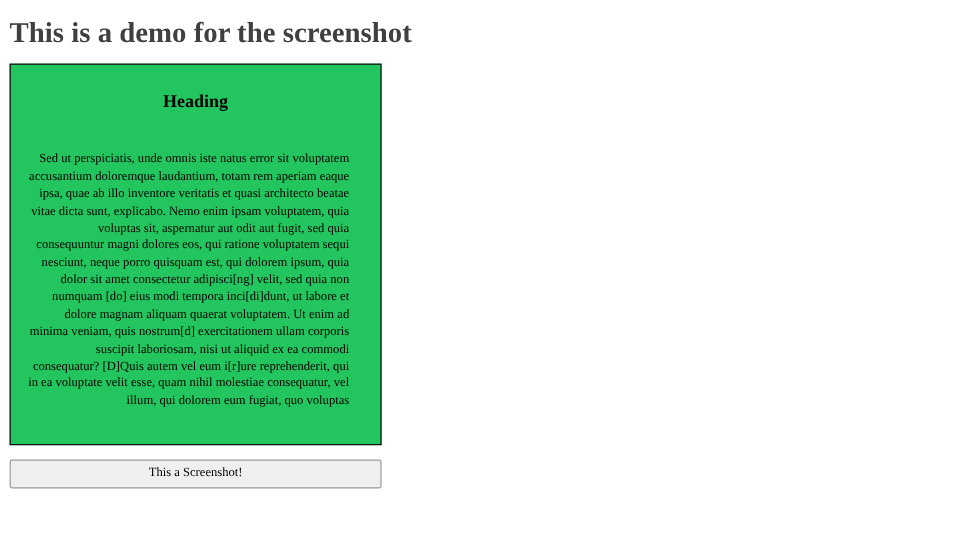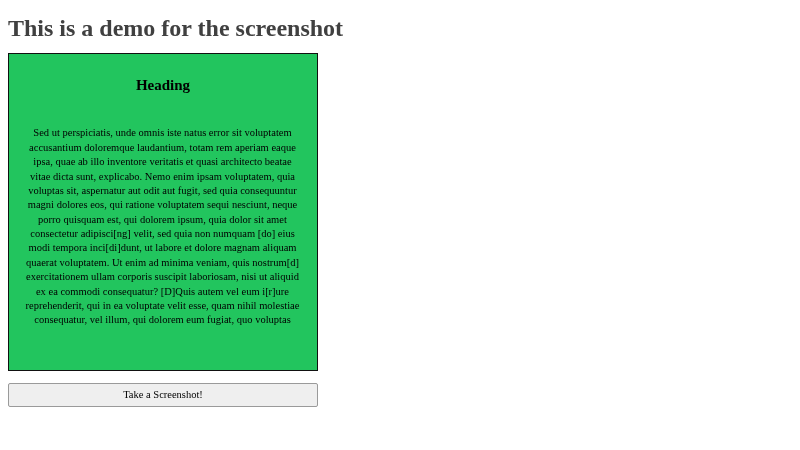--- a/index.html
+++ b/index.html
@@ -38,22 +38,22 @@
   .panel-heading {
     text-align: center;
     font-family: "Liberation Serif", serif;
     font-size: 15px;
     font-weight: bold;
     color: #000000;
     margin: 8px 0 0 0;
     line-height: 1.2;
   }
   .panel-paragraph {
-    margin: 32px 7px 0 6px;
-    text-align: center;
+    margin: 32px 18px 0 6px;
+    text-align: right;
     font-family: "Liberation Serif", serif;
     font-size: 10.5px;
     line-height: 1.37;
     color: #000000;
   }
   .screenshot-button {
     display: block;
     width: 310px;
     height: 24px;
     margin: 12px 0 0 0;
@@ -75,15 +75,15 @@
 
 <div class="page">
 
   <h1 class="page-title">This is a demo for the screenshot</h1>
 
   <div class="panel">
     <div class="panel-heading">Heading</div>
     <div class="panel-paragraph">Sed ut perspiciatis, unde omnis iste natus error sit voluptatem accusantium doloremque laudantium, totam rem aperiam eaque ipsa, quae ab illo inventore veritatis et quasi architecto beatae vitae dicta sunt, explicabo. Nemo enim ipsam voluptatem, quia voluptas sit, aspernatur aut odit aut fugit, sed quia consequuntur magni dolores eos, qui ratione voluptatem sequi nesciunt, neque porro quisquam est, qui dolorem ipsum, quia dolor sit amet consectetur adipisci[ng] velit, sed quia non numquam [do] eius modi tempora inci[di]dunt, ut labore et dolore magnam aliquam quaerat voluptatem. Ut enim ad minima veniam, quis nostrum[d] exercitationem ullam corporis suscipit laboriosam, nisi ut aliquid ex ea commodi consequatur? [D]Quis autem vel eum i[r]ure reprehenderit, qui in ea voluptate velit esse, quam nihil molestiae consequatur, vel illum, qui dolorem eum fugiat, quo voluptas</div>
   </div>
 
-  <button class="screenshot-button">Take a Screenshot!</button>
+  <button class="screenshot-button">This a Screenshot!</button>
 
 </div>
 
 </body></html>

